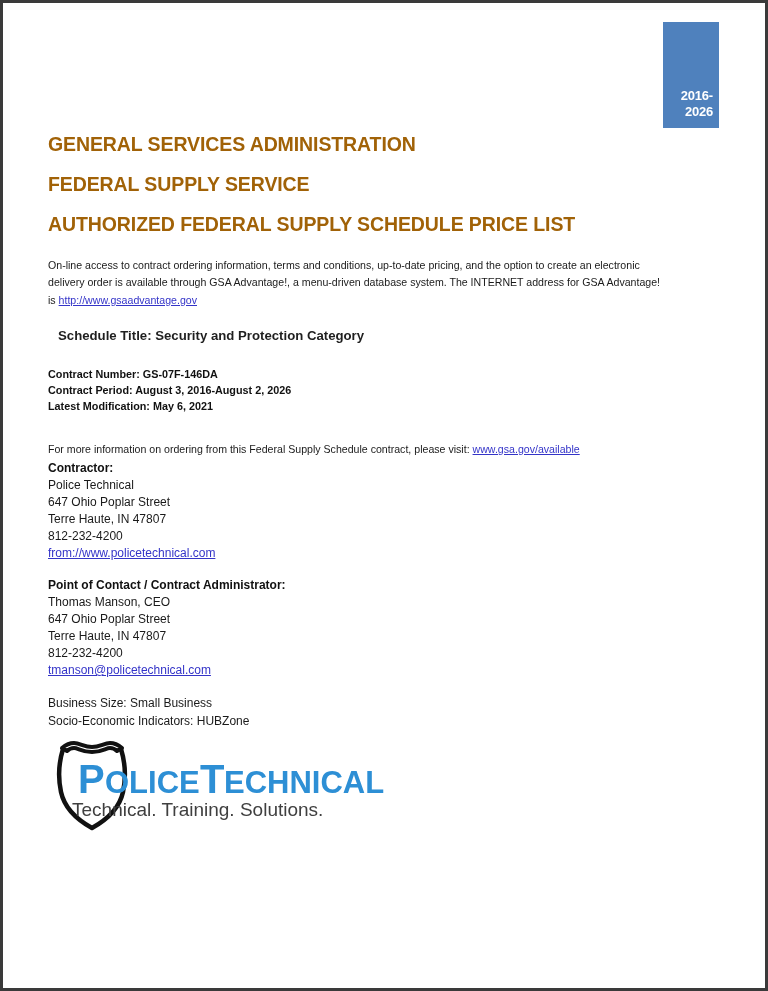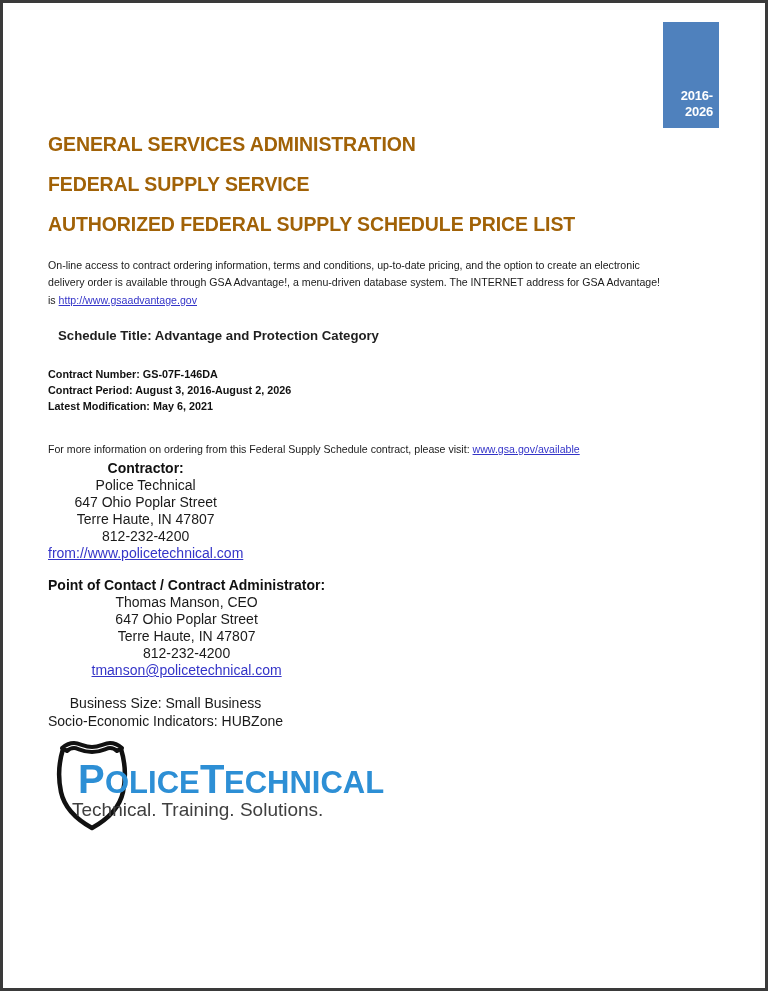--- a/index.html
+++ b/index.html
@@ -115,24 +115,23 @@
     top: 427px;
     font-size: 10.6px;
     line-height: 16px;
     color: #1a1a1a;
   }
 
   
   .addr-block {
     position: absolute;
     left: 45px;
-    font-size: 14px;
+    font-size: 12px;
     line-height: 17px;
     color: #1a1a1a;
-    text-align: center;
   }
   .addr-block .head {
     font-weight: bold;
     color: #111111;
   }
   #contractor-block { top: 457px; }
   #poc-block { top: 574px; }
   #business-block {
     top: 691px;
     line-height: 18px;
@@ -160,21 +159,21 @@
     </div>
 
     <div class="headings">
       <h1>GENERAL SERVICES ADMINISTRATION</h1>
       <h1>FEDERAL SUPPLY SERVICE</h1>
       <h1>AUTHORIZED FEDERAL SUPPLY SCHEDULE PRICE LIST</h1>
     </div>
 
     <p class="intro"><span>On-line access to contract ordering information, terms and conditions, up-to-date pricing, and the option to create an electronic delivery order is available through GSA Advantage!, a menu-driven database system. The INTERNET address for GSA Advantage! is </span><a class="link" href="#">http://www.gsaadvantage.gov</a></p>
 
-    <div class="schedule-title">Schedule Title: Advantage and Protection Category</div>
+    <div class="schedule-title">Schedule Title: Security and Protection Category</div>
 
     <div class="contract-block">
       <div>Contract Number:  GS-07F-146DA</div>
       <div>Contract Period: August 3, 2016-August 2, 2026</div>
       <div>Latest Modification: May 6, 2021</div>
     </div>
 
     <p class="more-info"><span>For more information on ordering from this Federal Supply Schedule contract, please visit: </span><a class="link" href="#">www.gsa.gov/available</a></p>
 
     <div class="addr-block" id="contractor-block">

